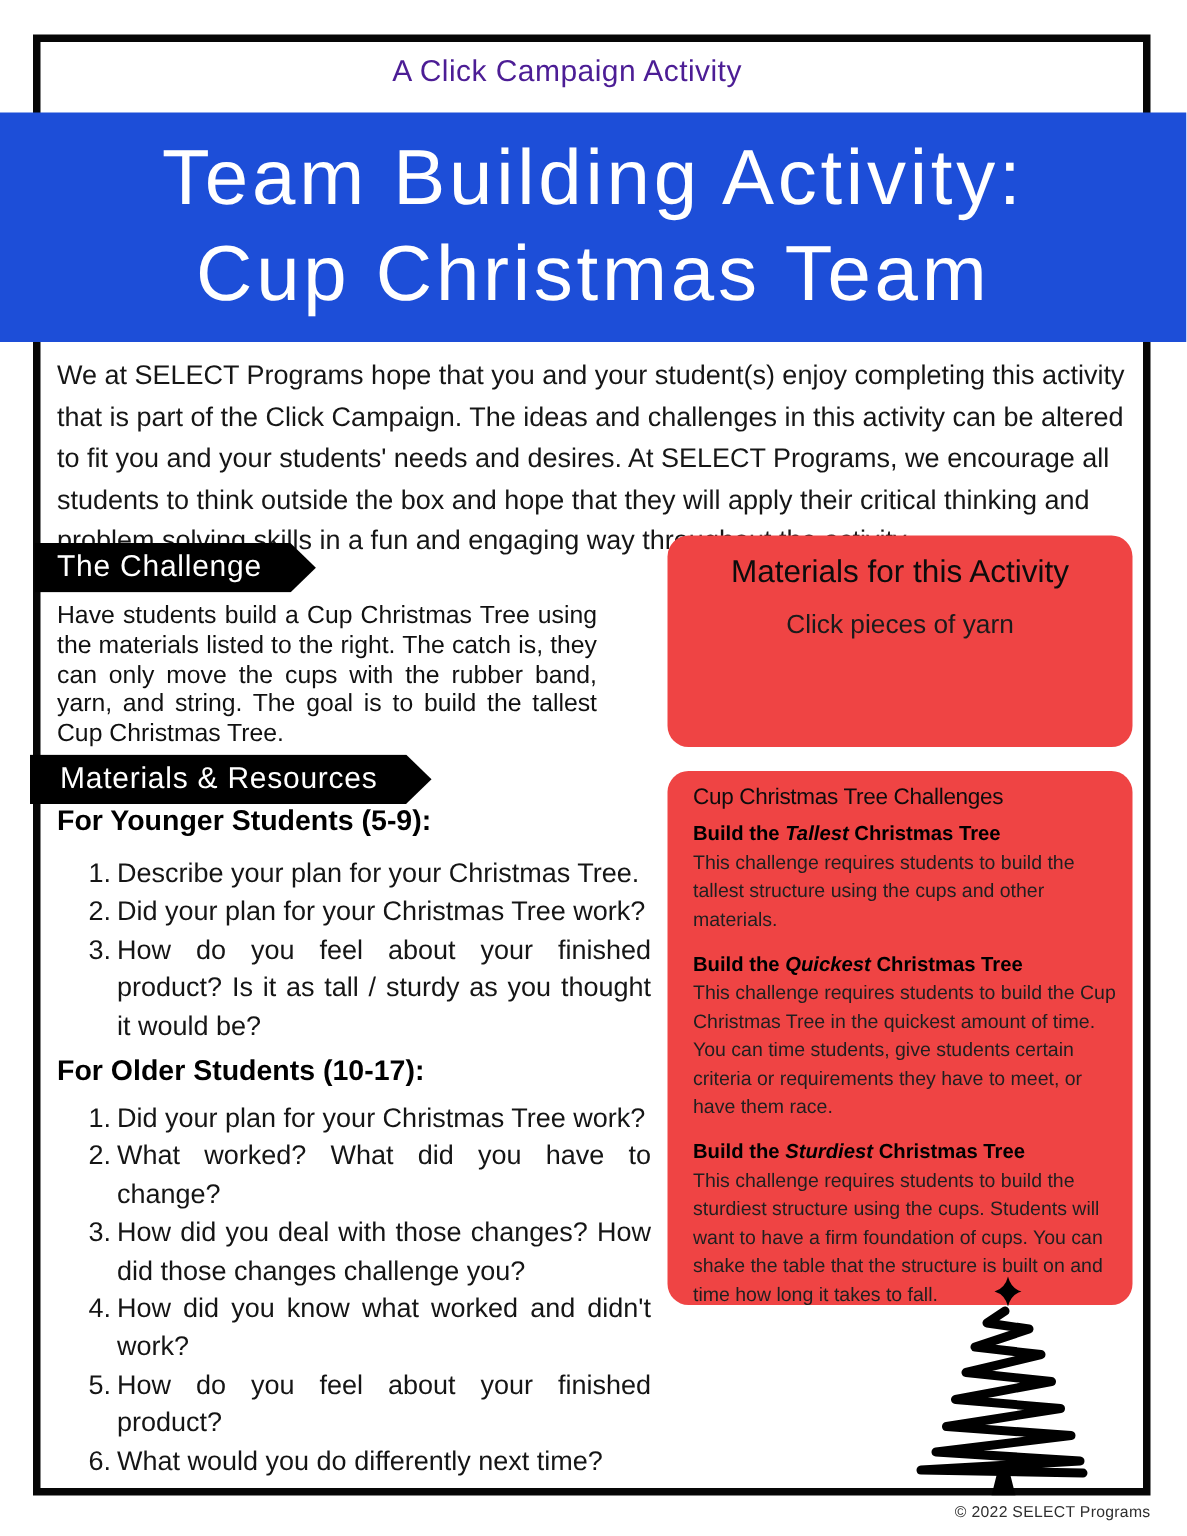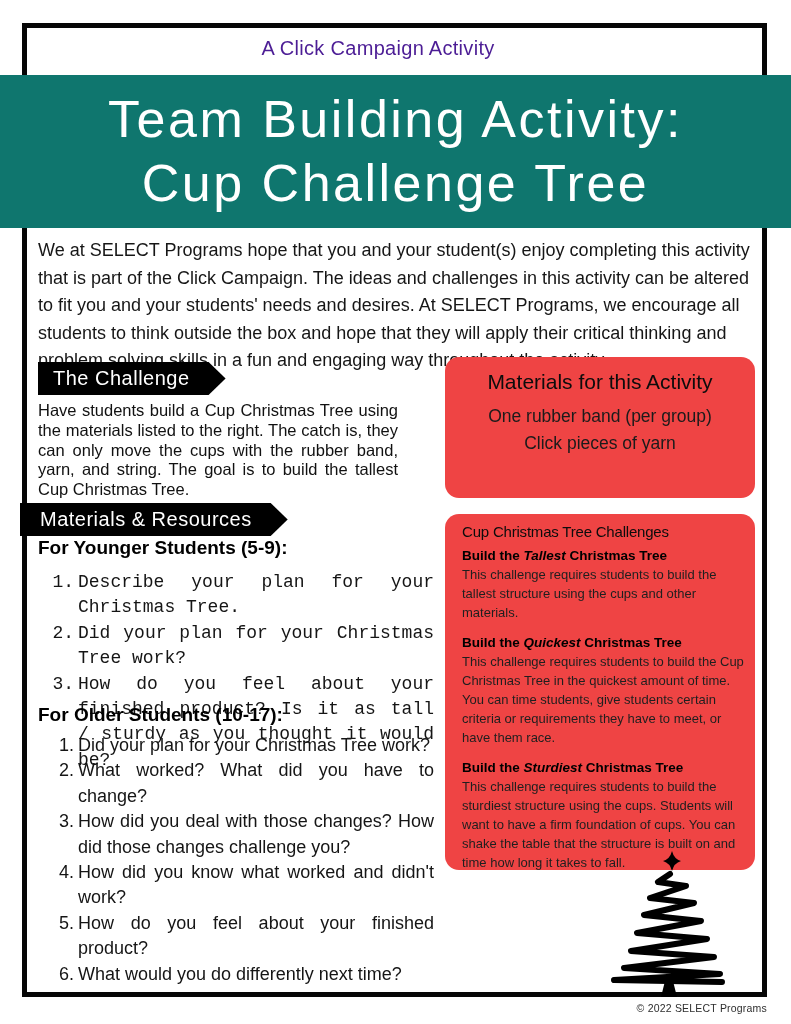--- a/index.html
+++ b/index.html
@@ -15,58 +15,58 @@
     border: 5px solid #060606; background: transparent;
   }
 
   .eyebrow {
     position: absolute; left: 27px; top: 37px; width: 702px;
     text-align: center; font-size: 20px; color: #4c1d95; letter-spacing: .3px;
   }
 
   .title-banner {
     position: absolute; left: 0; top: 75px; width: 791px; height: 153px;
-    background: #0f766e; color: #ffffff; z-index: 2;
+    background: #1d4ed8; color: #ffffff; z-index: 2;
     display: flex; flex-direction: column; justify-content: center; align-items: center;
   }
   .title-line {
     font-size: 52px; line-height: 1.22; letter-spacing: 2.5px; font-weight: 400;
     white-space: nowrap;
   }
 
   .intro {
     position: absolute; left: 38px; top: 237px; width: 716px;
     font-size: 18px; line-height: 27.5px; color: #161616;
   }
 
   .ribbon {
     position: absolute; height: 33px; background: #000; color: #fff; z-index: 3;
     display: flex; align-items: center;
     font-size: 20px; letter-spacing: .5px; padding: 0 36px 0 15px;
     clip-path: polygon(0 0, calc(100% - 17px) 0, 100% 50%, calc(100% - 17px) 100%, 0 100%);
   }
-  .ribbon-challenge { left: 38px; top: 362px; }
+  .ribbon-challenge { left: 23px; top: 362px; }
   .ribbon-resources { left: 20px; top: 503px; padding-left: 20px; }
 
   .challenge-body {
     position: absolute; left: 38px; top: 401px; width: 360px;
     font-size: 16.5px; line-height: 19.8px; text-align: justify; color: #111;
   }
 
   .col-heading {
     position: absolute; left: 38px; font-size: 19px; font-weight: bold; color: #000;
   }
   .heading-younger { top: 537px; }
   .heading-older  { top: 704px; }
 
   .q-list {
     position: absolute; left: 50px; width: 384px; list-style: none;
     counter-reset: q; font-size: 18px; line-height: 25.4px; color: #151515;
   }
-  .list-younger { top: 570px; font-family: Liberation Mono, monospace; }
+  .list-younger { top: 570px; }
   .list-older  { top: 733px; }
   .q-list li {
     counter-increment: q; position: relative; padding-left: 28px; text-align: justify;
   }
   .q-list li::before {
     content: counter(q) "."; position: absolute; left: 0; top: 0;
     width: 24px; text-align: right;
   }
 
   .gray-box { background: #ef4444; border-radius: 14px; position: absolute; }
@@ -91,35 +91,34 @@
 </style>
 </head>
 <body>
 
 <div class="frame"></div>
 
 <div class="eyebrow">A Click Campaign Activity</div>
 
 <div class="title-banner">
   <div class="title-line">Team Building Activity:</div>
-  <div class="title-line">Cup Challenge Tree</div>
+  <div class="title-line">Cup Christmas Team</div>
 </div>
 
 <div class="intro">We at SELECT Programs hope that you and your student(s) enjoy completing this activity that is part of the Click Campaign. The ideas and challenges in this activity can be altered to fit you and your students' needs and desires. At SELECT Programs, we encourage all students to think outside the box and hope that they will apply their critical thinking and problem solving skills in a fun and engaging way throughout the activity.</div>
 
 <div class="ribbon ribbon-challenge">
   <span>The Challenge</span>
 </div>
 
 <div class="challenge-body">Have students build a Cup Christmas Tree using the materials listed to the right. The catch is, they can only move the cups with the rubber band, yarn, and string. The goal is to build the tallest Cup Christmas Tree.</div>
 
 <div class="gray-box materials-box">
   <div class="materials-title">Materials for this Activity</div>
   <div class="materials-items">
-    <div>One rubber band (per group)</div>
     <div>Click pieces of yarn</div>
   </div>
 </div>
 
 <div class="ribbon ribbon-resources">
   <span>Materials &amp; Resources</span>
 </div>
 
 <div class="col-heading heading-younger">For Younger Students (5-9):</div>
 <ol class="q-list list-younger">

